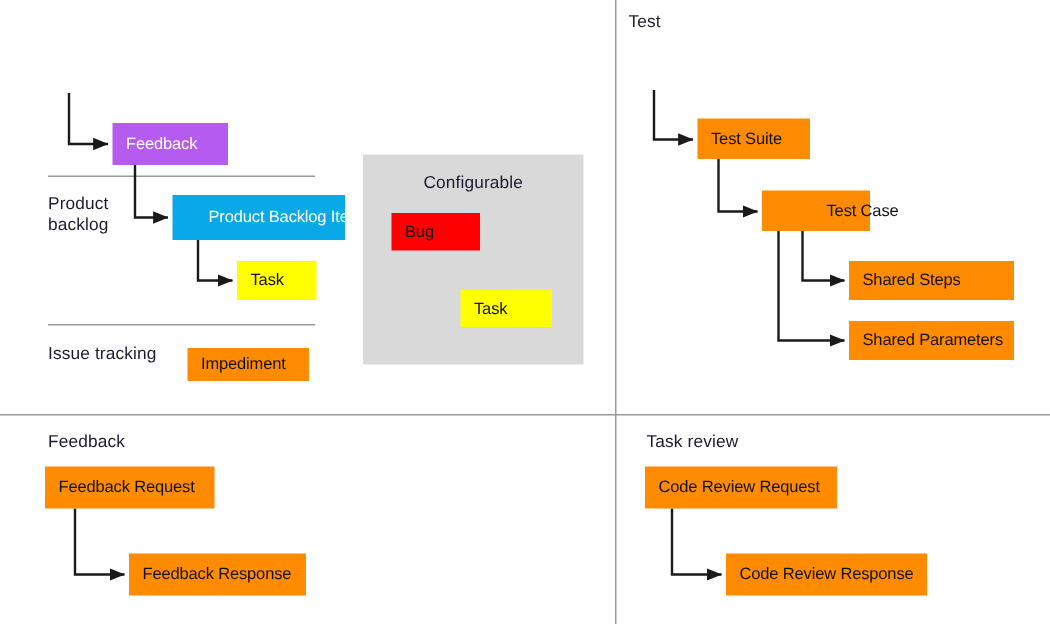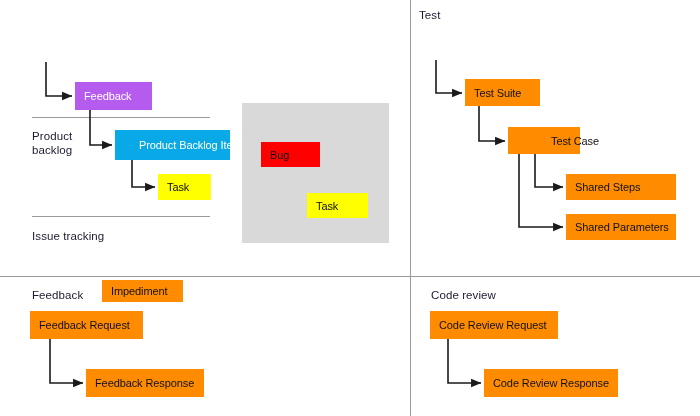--- a/index.html
+++ b/index.html
@@ -130,25 +130,26 @@
   <div class="group-label" style="left:32px; top:129px;">Product
 backlog</div>
   <div class="node blue" style="left:115px; top:130px; width:115px; height:30px;padding-left:24px;">
     <span>Product Backlog Item</span>
   </div>
   <div class="node yellow" style="left:158px; top:174px; width:53px; height:26px;">
     <span>Task</span>
   </div>
 
   <div class="group-label" style="left:32px; top:229px;">Issue tracking</div>
-  <div class="node orange" style="left:102px; top:232px; width:81px; height:22px;margin-top:48px;">
+  <div class="node orange" style="left:125px; top:232px; width:81px; height:22px;">
     <span>Impediment</span>
   </div>
 
   <div class="panel" style="left:242px; top:103px; width:147px; height:140px;"></div>
+  <div class="panel-title" style="left:242px; top:116px; width:147px;">Configurable</div>
   <div class="node red" style="left:261px; top:142px; width:59px; height:25px;">
     <span>Bug</span>
   </div>
   <div class="node yellow" style="left:307px; top:193px; width:61px; height:25px;">
     <span>Task</span>
   </div>
 
   <div class="group-label" style="left:419px; top:8px;">Test</div>
   <div class="node orange" style="left:465px; top:79px; width:75px; height:27px;">
     <span>Test Suite</span>
@@ -164,21 +165,21 @@
   </div>
 
   <div class="group-label" style="left:32px; top:288px;">Feedback</div>
   <div class="node orange" style="left:30px; top:311px; width:113px; height:28px;">
     <span>Feedback Request</span>
   </div>
   <div class="node orange" style="left:86px; top:369px; width:118px; height:28px;">
     <span>Feedback Response</span>
   </div>
 
-  <div class="group-label" style="left:431px; top:288px;">Code review</div>
+  <div class="group-label" style="left:431px; top:288px;">Task review</div>
   <div class="node orange" style="left:430px; top:311px; width:128px; height:28px;">
     <span>Code Review Request</span>
   </div>
   <div class="node orange" style="left:484px; top:369px; width:134px; height:28px;">
     <span>Code Review Response</span>
   </div>
 
 </div>
 
 </body></html>

